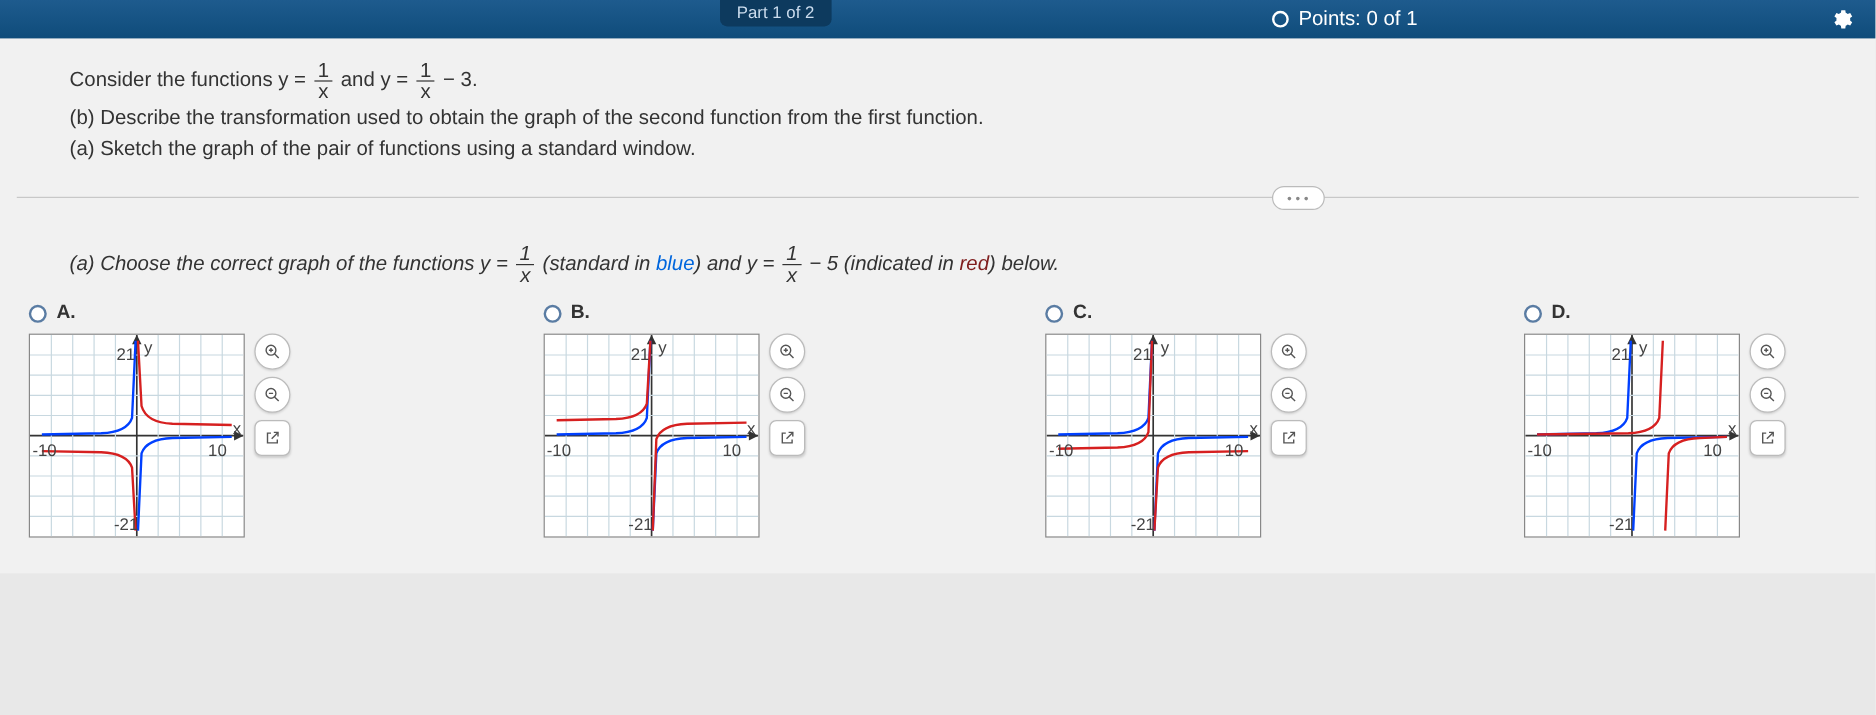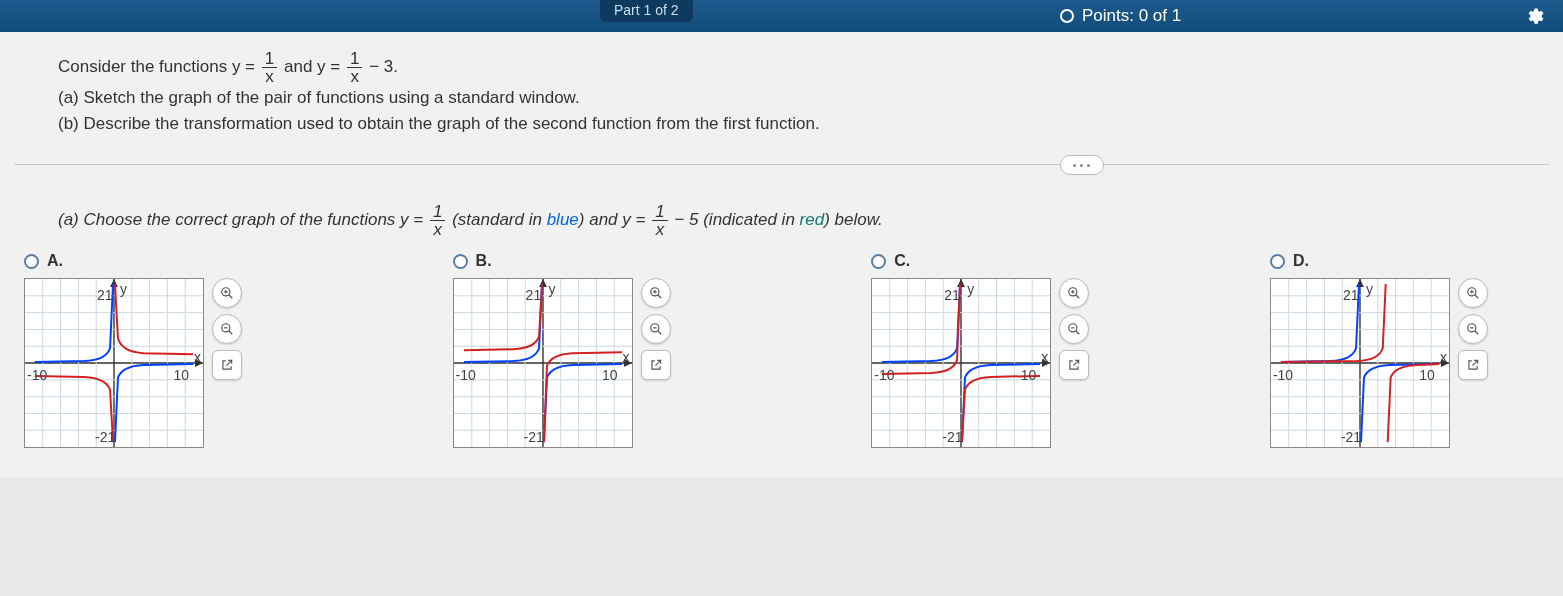--- a/index.html
+++ b/index.html
@@ -63,21 +63,21 @@
   .frac .den{display:block; padding:0 3px;}
   .divider { border:none; border-top:1px solid #c8c8c8; margin: 28px 0 0 0;}
   .ellipsis-btn{
     width:44px;height:20px;border:1px solid #bbb;border-radius:10px;
     background:#fff;margin:-10px auto 0 auto;display:flex;align-items:center;justify-content:center;
     position:relative;left:300px;
   }
   .ellipsis-btn span{width:3px;height:3px;background:#888;border-radius:50%;margin:0 2px;}
   .part-a{margin-top:28px;font-size:17px;font-style:italic;}
   .blue-word{color:#0066dd;}
-  .red-word{color:#0f766e;}
+  .red-word{color:#7f1d1d;}
   .options-row{
     display:flex;
     gap:0;
     margin-top:14px;
     padding-left:10px;
   }
   .option{
     width:380px;
     position:relative;
   }
@@ -120,22 +120,22 @@
       <span class="num">1</span>
       <span class="den">x</span>
     </span>
     <span> and y = </span>
     <span class="frac">
       <span class="num">1</span>
       <span class="den">x</span>
     </span>
     <span> − 3.</span>
   </div>
+  <div class="qtext">(b) Describe the transformation used to obtain the graph of the second function from the first function.</div>
   <div class="qtext">(a) Sketch the graph of the pair of functions using a standard window.</div>
-  <div class="qtext">(b) Describe the transformation used to obtain the graph of the second function from the first function.</div>
 
   <hr class="divider">
   <div class="ellipsis-btn">
     <span></span>
       <span></span>
       <span></span>
   </div>
 
   <div class="part-a qtext">
     <span>(a) Choose the correct graph of the functions y = </span>

